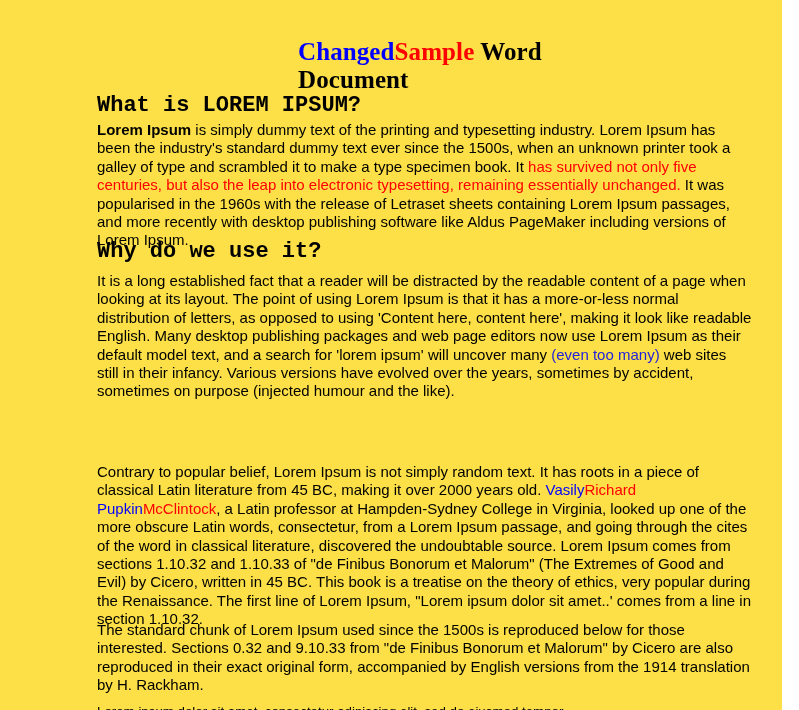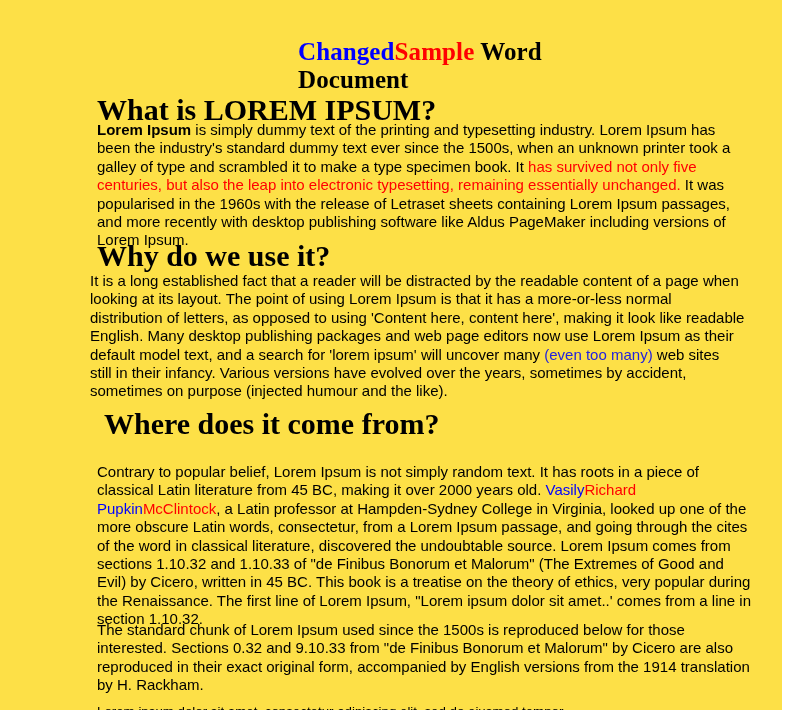--- a/index.html
+++ b/index.html
@@ -40,23 +40,23 @@
     text-align: left;
     letter-spacing: 0.1px;
   }
 
   .ins { color: #0000ff; }
   .del { color: #ff0000; }
   .lnk { color: #2222dd; }
 
   
   .h-section {
-    font-family: Liberation Serif, serif;
+    font-family: Liberation Mono, monospace;
     font-weight: bold;
-    font-size: 30px;
+    font-size: 22px;
     line-height: 1.15;
     color: #000000;
     margin: 0;
     padding: 0;
     white-space: pre;
   }
 
   .h1-pos { position: absolute; left: 97px; top: 93px; }
   .h2-pos { position: absolute; left: 97px; top: 239px; }
   .h3-pos { position: absolute; left: 97px; top: 407px; }
@@ -67,21 +67,21 @@
     font-family: "Liberation Sans", sans-serif;
     font-size: 15px;
     line-height: 18.4px;
     color: #000000;
     margin: 0;
     padding: 0;
     text-align: left;
   }
 
   .p1 { left: 97px; top: 121px;  width: 655px; }
-  .p2 { left: 90px; top: 272px;  width: 655px; }
+  .p2 { left: 97px; top: 272px;  width: 655px; }
   .p3 { left: 97px; top: 463px;  width: 655px; }
   .p4 { left: 97px; top: 621px;  width: 655px; }
 
   .para b { font-weight: bold; }
 
   
   .p-clipped {
     position: absolute;
     left: 97px;
     top: 703px;
@@ -102,21 +102,20 @@
   <h1 class="doc-title"><span class="ins">Changed</span><span class="del">Sample</span><span> Word Document</span></h1>
 
   <h2 class="h-section h1-pos">What is LOREM IPSUM?</h2>
 
   <p class="para p1"><b>Lorem Ipsum</b><span> is simply dummy text of the printing and typesetting industry. Lorem Ipsum has been the industry's standard dummy text ever since the 1500s, when an unknown printer took a galley of type and scrambled it to make a type specimen book. It </span><span class="del">has survived not only five centuries, but also the leap into electronic typesetting, remaining essentially unchanged.</span><span> It was popularised in the 1960s with the release of Letraset sheets containing Lorem Ipsum passages, and more recently with desktop publishing software like Aldus PageMaker including versions of Lorem Ipsum.</span></p>
 
   <h2 class="h-section h2-pos">Why do we use it?</h2>
 
   <p class="para p2"><span>It is a long established fact that a reader will be distracted by the readable content of a page when looking at its layout. The point of using Lorem Ipsum is that it has a more-or-less normal distribution of letters, as opposed to using 'Content here, content here', making it look like readable English. Many desktop publishing packages and web page editors now use Lorem Ipsum as their default model text, and a search for 'lorem ipsum' will uncover many </span><span class="lnk">(even too many)</span><span> web sites still in their infancy. Various versions have evolved over the years, sometimes by accident, sometimes on purpose (injected humour and the like).</span></p>
 
-  <h2 class="h-section h3-pos"> Where does it come from?</h2>
 
   <p class="para p3"><span>Contrary to popular belief, Lorem Ipsum is not simply random text. It has roots in a piece of classical Latin literature from 45 BC, making it over 2000 years old. </span><span class="ins">Vasily</span><span class="del">Richard</span><span class="ins"> Pupkin</span><span class="del">McClintock</span><span>, a Latin professor at Hampden-Sydney College in Virginia, looked up one of the more obscure Latin words, consectetur, from a Lorem Ipsum passage, and going through the cites of the word in classical literature, discovered the undoubtable source. Lorem Ipsum comes from sections 1.10.32 and 1.10.33 of "de Finibus Bonorum et Malorum" (The Extremes of Good and Evil) by Cicero, written in 45 BC. This book is a treatise on the theory of ethics, very popular during the Renaissance. The first line of Lorem Ipsum, "Lorem ipsum dolor sit amet..' comes from a line in section 1.10.32.</span></p>
 
   <p class="para p4">The standard chunk of Lorem Ipsum used since the 1500s is reproduced below for those interested. Sections 0.32 and 9.10.33 from "de Finibus Bonorum et Malorum" by Cicero are also reproduced in their exact original form, accompanied by English versions from the 1914 translation by H. Rackham.</p>
 
   <div class="p-clipped">Lorem ipsum dolor sit amet, consectetur adipiscing elit, sed do eiusmod tempor.</div>
 
 </div>
 
 </body></html>

